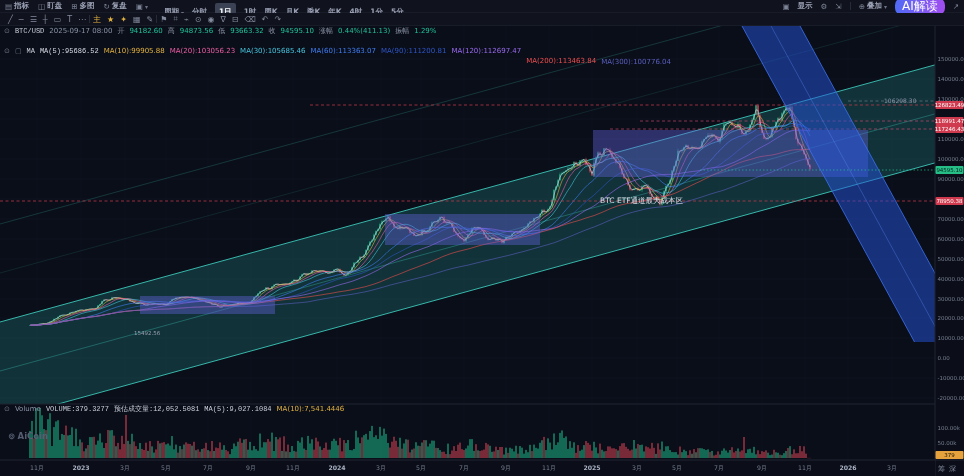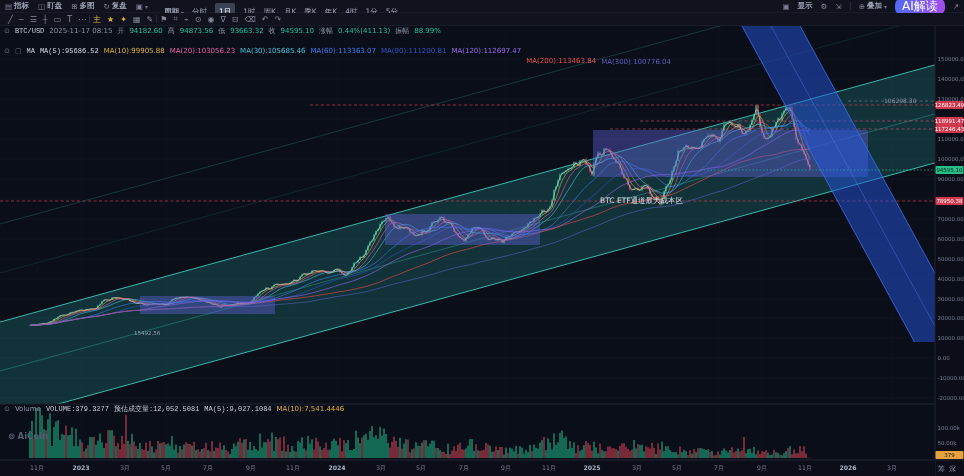--- a/index.html
+++ b/index.html
@@ -9,21 +9,21 @@
   .tb1,.tb2{position:absolute;left:0;right:0;height:13px;display:flex;align-items:center;
        background:#10131d;z-index:30;font-size:7.5px;padding:0 5px;box-sizing:border-box;}
   .tb1{top:0;border-bottom:1px solid #181c29;}
   .tb2{top:13px;border-bottom:1px solid #181c29;}
   .grp{display:flex;align-items:center;gap:9px;}
   .grp.periods{margin-left:16px;gap:8px;margin-top:12px;}
   .grp.right{margin-left:auto;gap:8px;}
   .tbi{display:flex;align-items:center;gap:2px;color:#9aa0b4;cursor:pointer;white-space:nowrap;}
   .tbi i{font-style:normal;font-size:7.5px;color:#7d8498;}
   .tbi .crt{font-size:6px;color:#6b7286;}
-  .p-btn{color:#9aa0b4;cursor:pointer;}
+  .p-btn{color:#9aa0b4;cursor:pointer;font-weight:bold;}
   .p-btn.sel{background:#3a4254;color:#ffffff;padding:4px 4px;border-radius:2px;}
   .vdiv{width:1px;height:8px;background:#252b3a;}
   .ai-btn{background:linear-gradient(90deg,#4f6bf5,#a24df0);color:#fff;border-radius:7px;
        padding:4px 7px;font-size:12px;line-height:9px;}
   .tb2 .ic{font-style:normal;font-size:8px;color:#848b9e;padding:0 3px;cursor:pointer;}
   .tb2 .ic.yel{color:#e3b341;}
   .info{position:absolute;left:4px;z-index:20;font-size:7px;line-height:8px;white-space:nowrap;
        display:flex;align-items:center;gap:5px;}
   .info .lb{color:#8b93a7;}
   .info .grn{color:#21c29b;}
@@ -1464,33 +1464,33 @@
   <i class="ic">∇</i>
   <i class="ic">⊟</i>
   <i class="ic">⌫</i>
   <i class="ic">↶</i>
   <i class="ic">↷</i>
 </div>
 
 <div class="info info1">
   <i class="circ">⊙</i>
   <span class="wht">BTC/USD</span>
-  <span class="lb">2025-11-17 08:15</span>
+  <span class="lb">2025-09-17 08:00</span>
   <span class="lb">开</span>
       <span class="grn">94182.60</span>
   <span class="lb">高</span>
       <span class="grn">94873.56</span>
   <span class="lb">低</span>
       <span class="grn">93663.32</span>
   <span class="lb">收</span>
       <span class="grn">94595.10</span>
   <span class="lb">涨幅</span>
       <span class="grn">0.44%(411.13)</span>
   <span class="lb">振幅</span>
-      <span class="grn">88.99%</span>
+      <span class="grn">1.29%</span>
 </div>
 
 <div class="info info2">
   <i class="circ">⊙</i>
   <i class="circ">▢</i>
   <span class="wht">MA</span>
   <span style="color: rgb(216, 220, 230); font-family: Liberation Mono, monospace;">MA(5):95686.52</span>
   <span style="color: rgb(227, 179, 65);">MA(10):99905.88</span>
   <span style="color: rgb(238, 95, 167);">MA(20):103056.23</span>
   <span style="color: rgb(70, 198, 224);">MA(30):105685.46</span>

